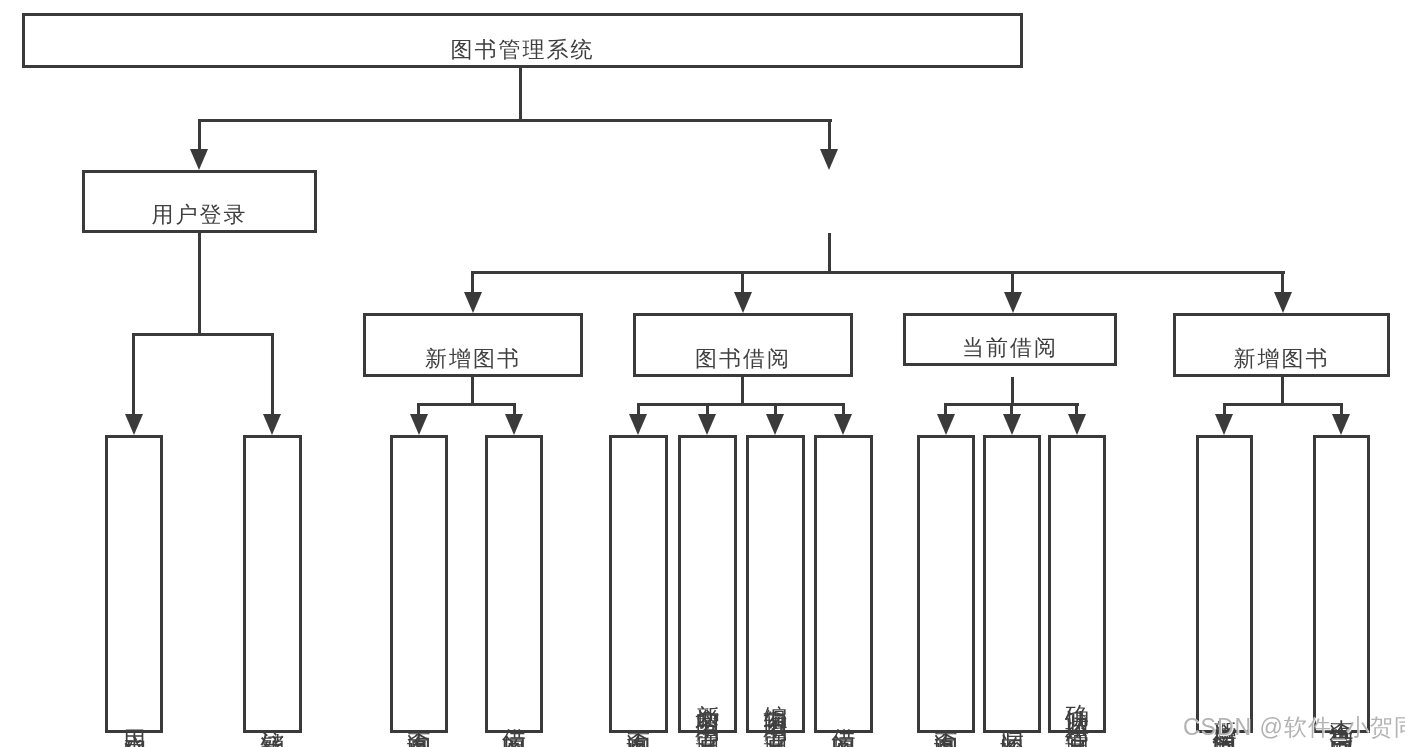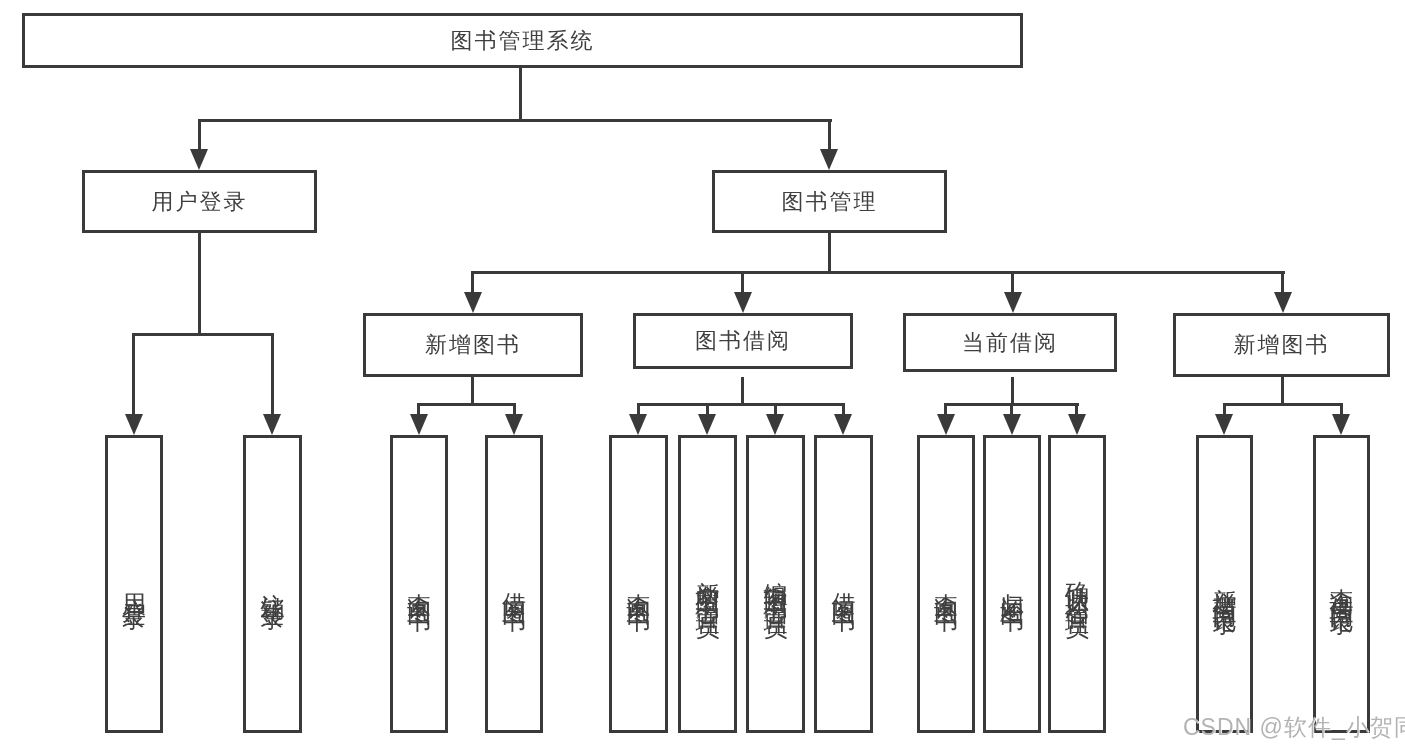--- a/index.html
+++ b/index.html
@@ -9,21 +9,21 @@
     --wm:#b3b3b3;
   }
   html,body{margin:0;padding:0;background:#fff;}
   .stage{
     position:relative;width:1405px;height:747px;background:var(--bg);
     overflow:hidden;font-family:"Liberation Sans",sans-serif;
   }
   .box{
     position:absolute;box-sizing:border-box;background:#fff;
     border:3px solid var(--line);
-    display:flex;align-items:center;justify-content:center;
+    display:flex;align-items:flex-end;justify-content:center;
     color:var(--text);font-size:22px;letter-spacing:2px;
     white-space:nowrap;
   }
   .box.v .lbl{
     writing-mode:vertical-rl;text-orientation:mixed;
     font-size:24px;letter-spacing:5px;line-height:1;
   }
   .ln{position:absolute;background:var(--line);}
   .arr{
     position:absolute;width:0;height:0;
@@ -43,33 +43,30 @@
 <div class="stage">
 
   <div class="box" style="left:22px;top:13px;width:1001px;height:55px">
     <span class="lbl">图书管理系统</span>
   </div>
 
   <div class="box" style="left:82px;top:170px;width:235px;height:63px">
     <span class="lbl">用户登录</span>
   </div>
 
-  <div class="box" style="left:712px;top:170px;width:235px;height:63px">
-    <span class="lbl">图书管理</span>
-  </div>
 
   <div class="box" style="left:363px;top:313px;width:220px;height:64px">
     <span class="lbl">新增图书</span>
   </div>
 
-  <div class="box" style="left:633px;top:313px;width:220px;height:56px">
+  <div class="box" style="left:633px;top:313px;width:220px;height:64px">
     <span class="lbl">图书借阅</span>
   </div>
 
-  <div class="box" style="left:903px;top:313px;width:214px;height:59px">
+  <div class="box" style="left:903px;top:313px;width:214px;height:53px">
     <span class="lbl">当前借阅</span>
   </div>
 
   <div class="box" style="left:1173px;top:313px;width:217px;height:64px">
     <span class="lbl">新增图书</span>
   </div>
 
   <div class="box v" style="left:105px;top:435px;width:58px;height:298px">
     <span class="lbl">用户登录</span>
   </div>

